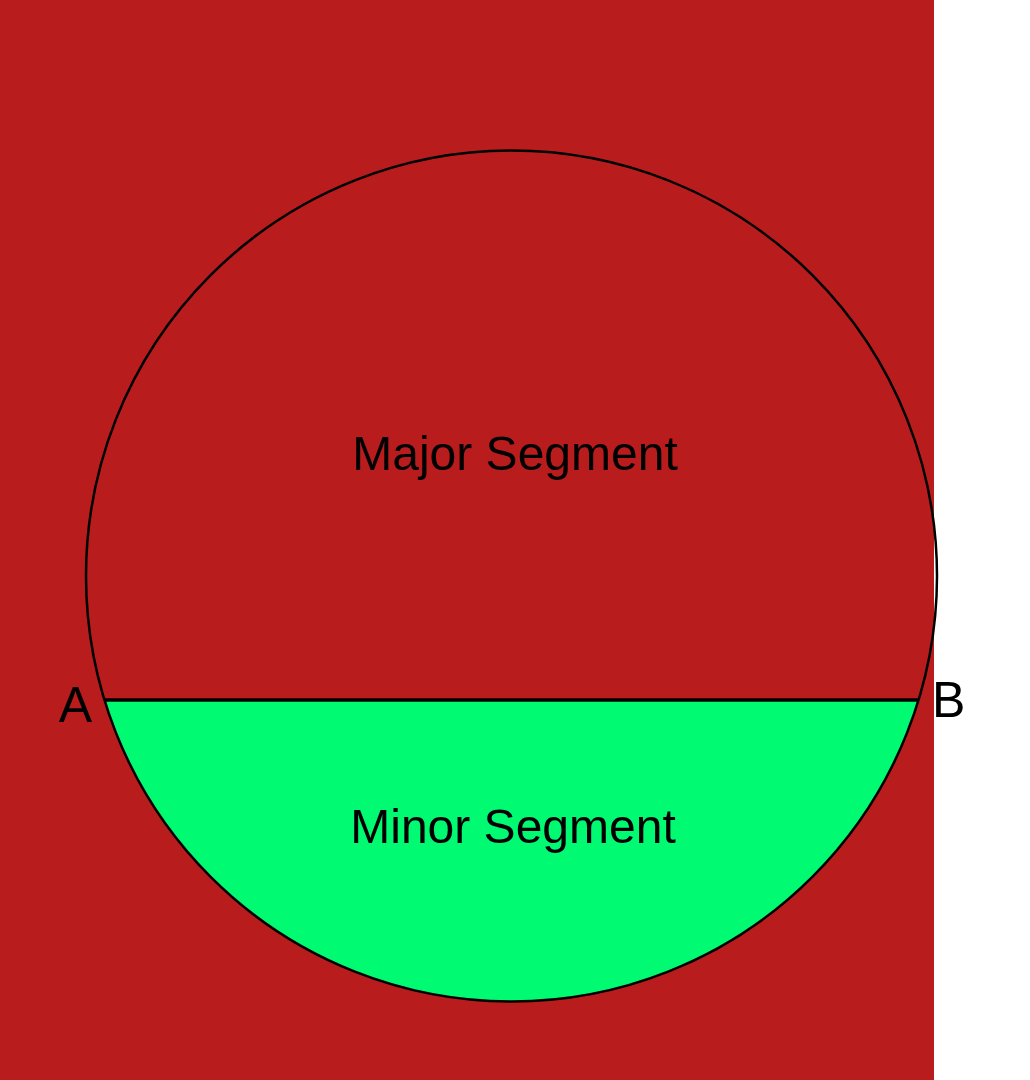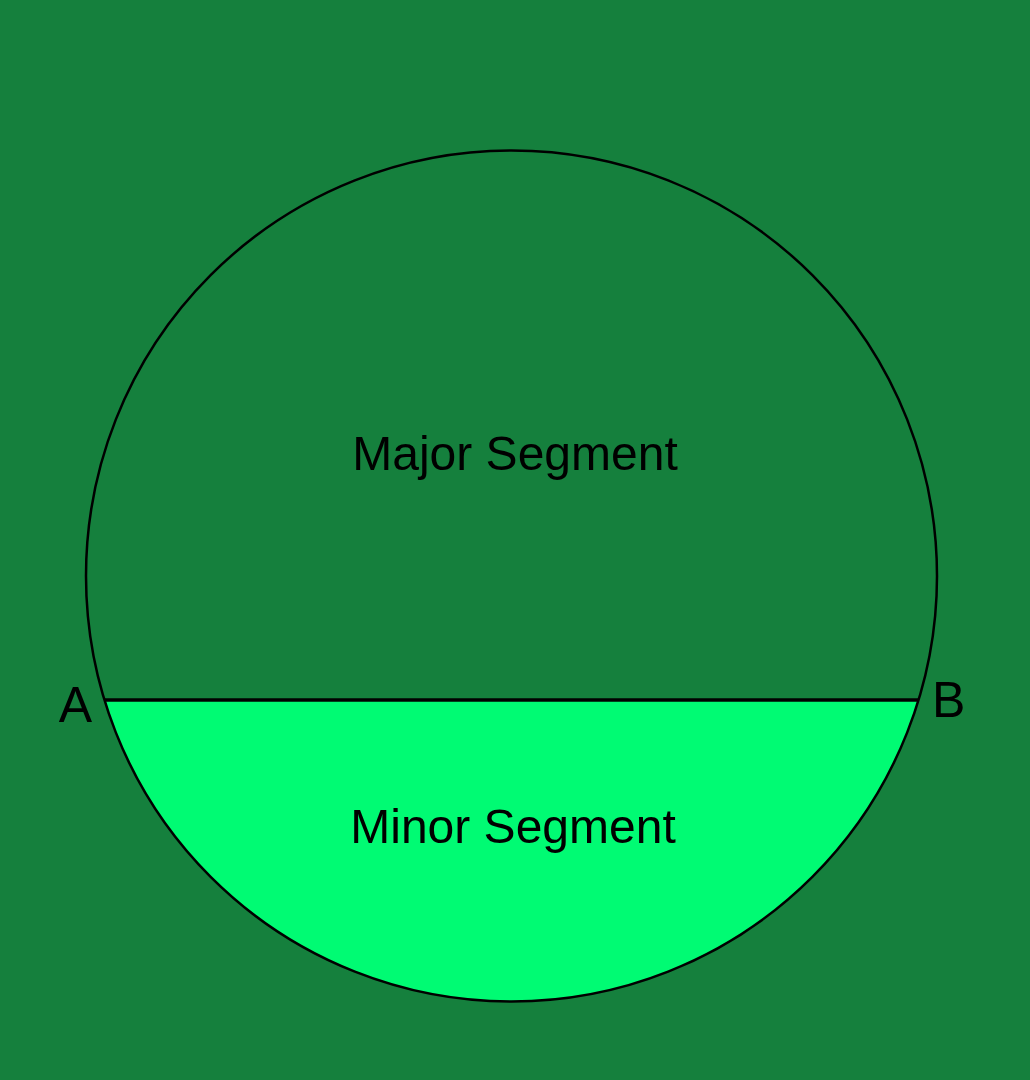--- a/index.html
+++ b/index.html
@@ -5,23 +5,23 @@
   html, body {
     margin: 0;
     padding: 0;
     width: 1030px;
     height: 1080px;
     background: #ffffff;
     overflow: hidden;
   }
   .stage {
     position: relative;
-    width: 1030px;
+    width: 934px;
     height: 1080px;
-    background: #15803d;
+    background: #b91c1c;
   }
   svg {
     display: block;
   }
   .seg-label {
     font-family: "Liberation Sans", sans-serif;
     font-size: 48px;
     fill: #000000;
   }
   .pt-label {

